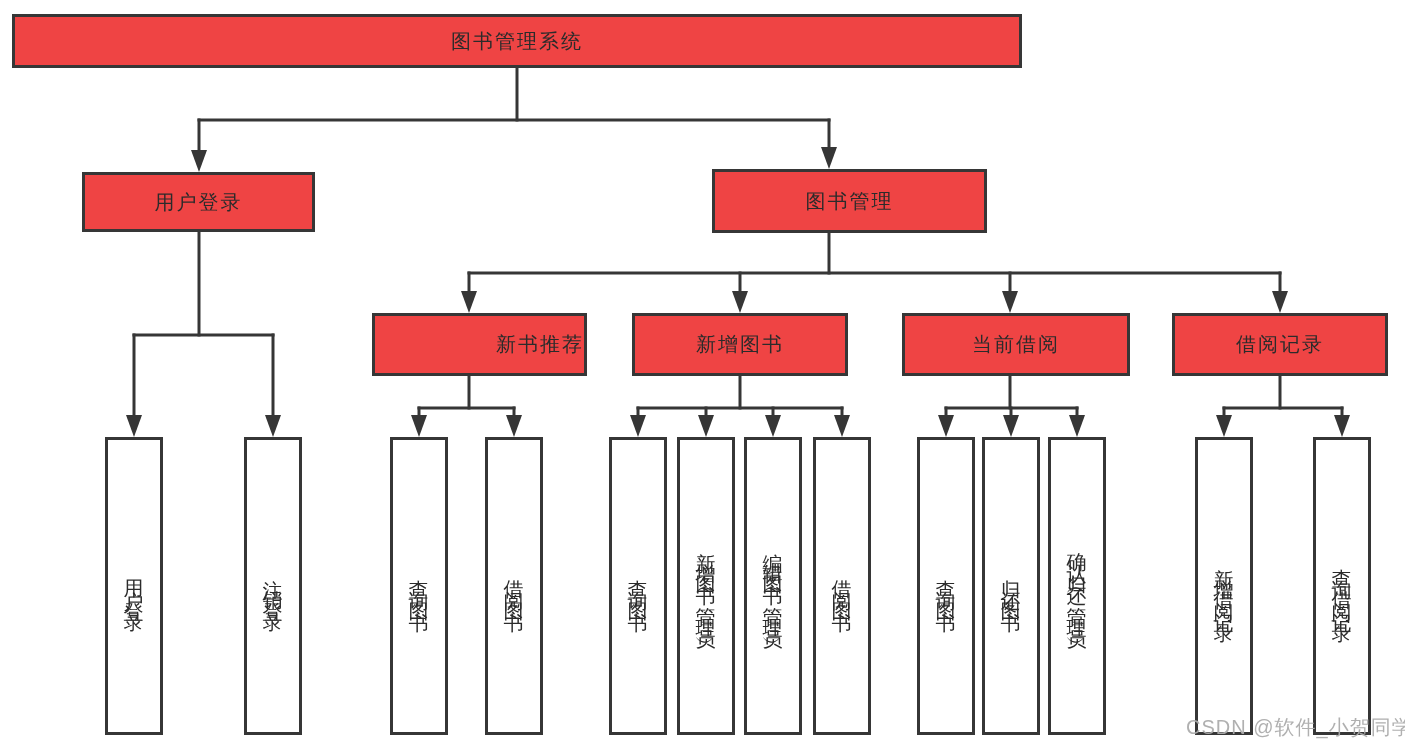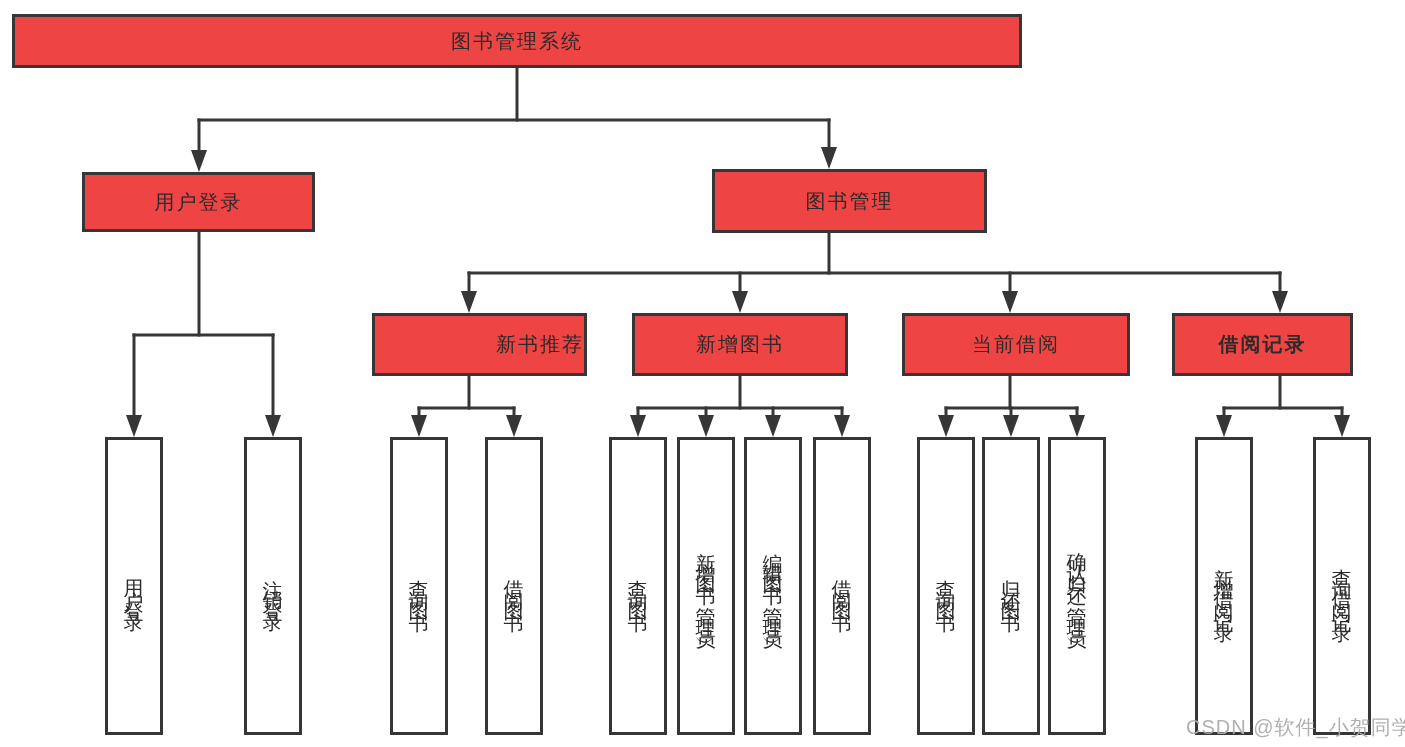--- a/index.html
+++ b/index.html
@@ -152,21 +152,21 @@
 
   <div class="hbox" style="left:372px; top:313px; width:215px; height:63px;justify-content:flex-end;">
     <span>新书推荐</span>
   </div>
   <div class="hbox" style="left:632px; top:313px; width:216px; height:63px;">
     <span>新增图书</span>
   </div>
   <div class="hbox" style="left:902px; top:313px; width:228px; height:63px;">
     <span>当前借阅</span>
   </div>
-  <div class="hbox" style="left:1172px; top:313px; width:181px; height:63px;font-weight:bold;">
+  <div class="hbox" style="left:1172px; top:313px; width:216px; height:63px;">
     <span>借阅记录</span>
   </div>
 
   <div class="vbox" style="left:105px;">
     <span>用户登录</span>
   </div>
   <div class="vbox" style="left:244px;">
     <span>注销登录</span>
   </div>
 

